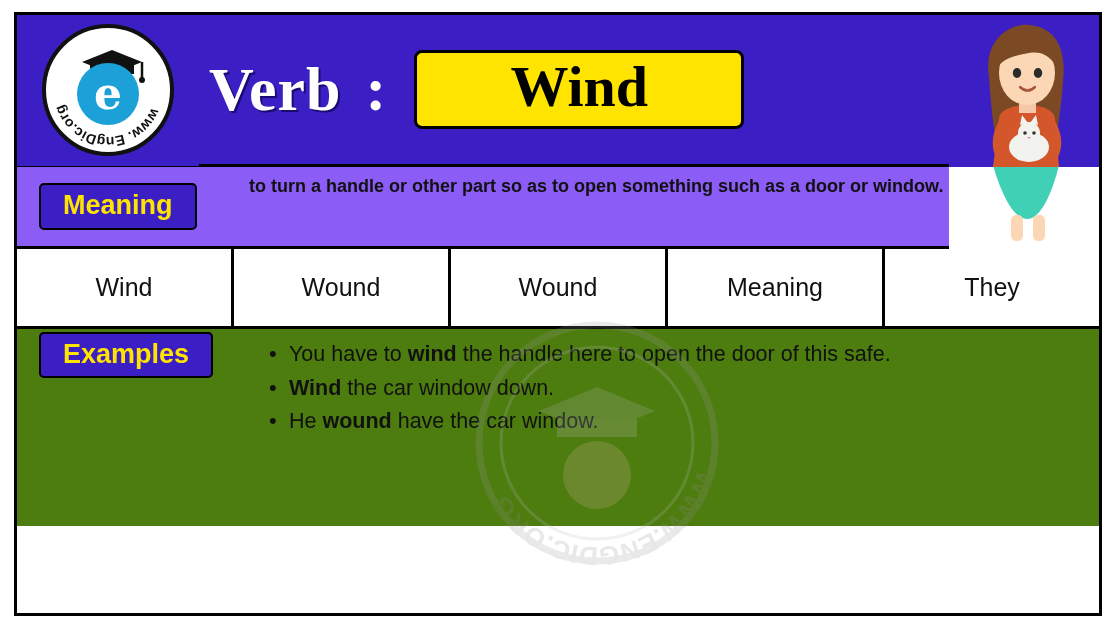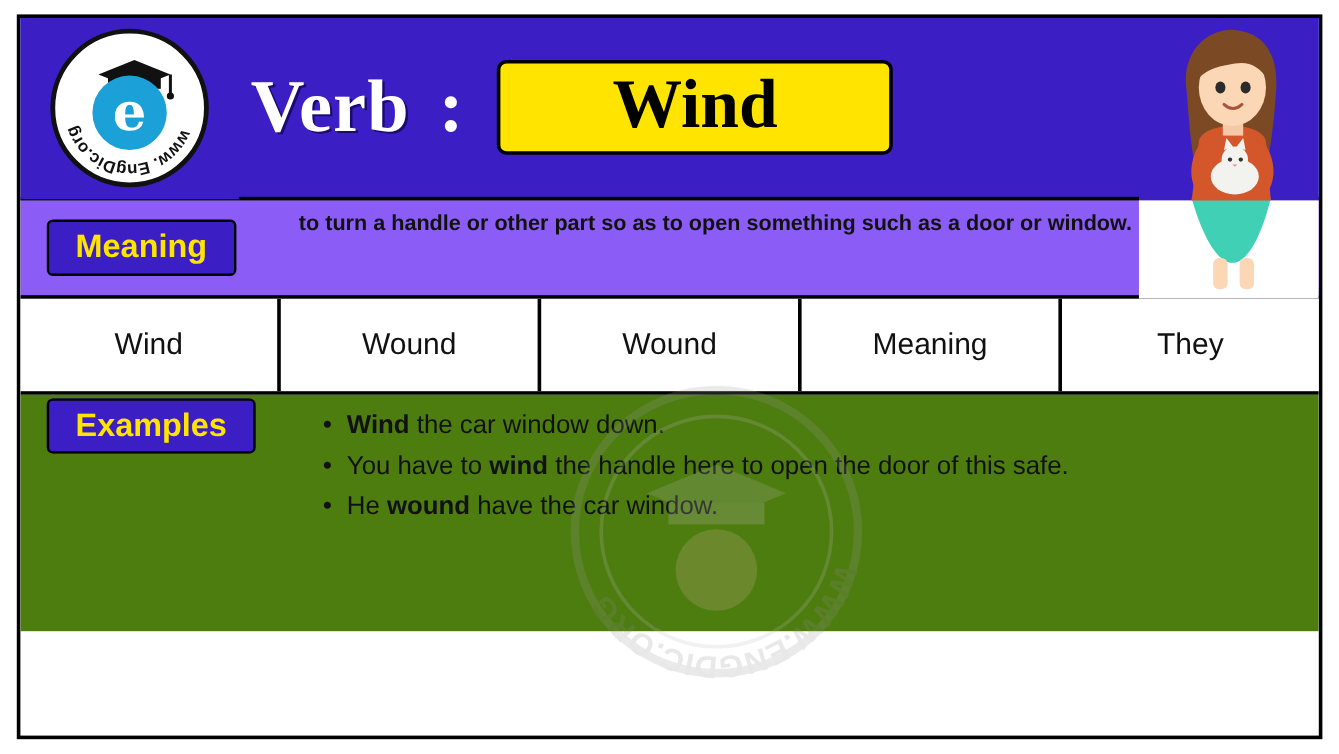--- a/index.html
+++ b/index.html
@@ -359,22 +359,22 @@
       <div class="cell">Wound</div>
       <div class="cell">Meaning</div>
       <div class="cell">They</div>
     </div>
 
     <div class="examples-row">
       <div class="examples-label-cell">
         <span class="label-badge">Examples</span>
       </div>
       <ul class="examples-list" id="examples-list">
+          <li><span>You have to </span><b>wind</b><span> the handle here to open the door of this safe.</span></li>
           <li><b>Wind</b><span> the car window down.</span></li>
-          <li><span>You have to </span><b>wind</b><span> the handle here to open the door of this safe.</span></li>
           <li><span>He </span><b>wound</b><span> have the car window.</span></li>
         </ul>
     </div>
 
     <svg class="watermark" viewBox="0 0 256 256">
       <defs>
         <path id="wmpath" d="M 128,128 m -104,0 a 104,104 0 1,1 208,0 a 104,104 0 1,1 -208,0"></path>
       </defs>
       <circle cx="128" cy="128" r="118" fill="none" stroke="#9a9a9a" stroke-width="7"></circle>
       <circle cx="128" cy="128" r="96" fill="none" stroke="#bdbdbd" stroke-width="3"></circle>

